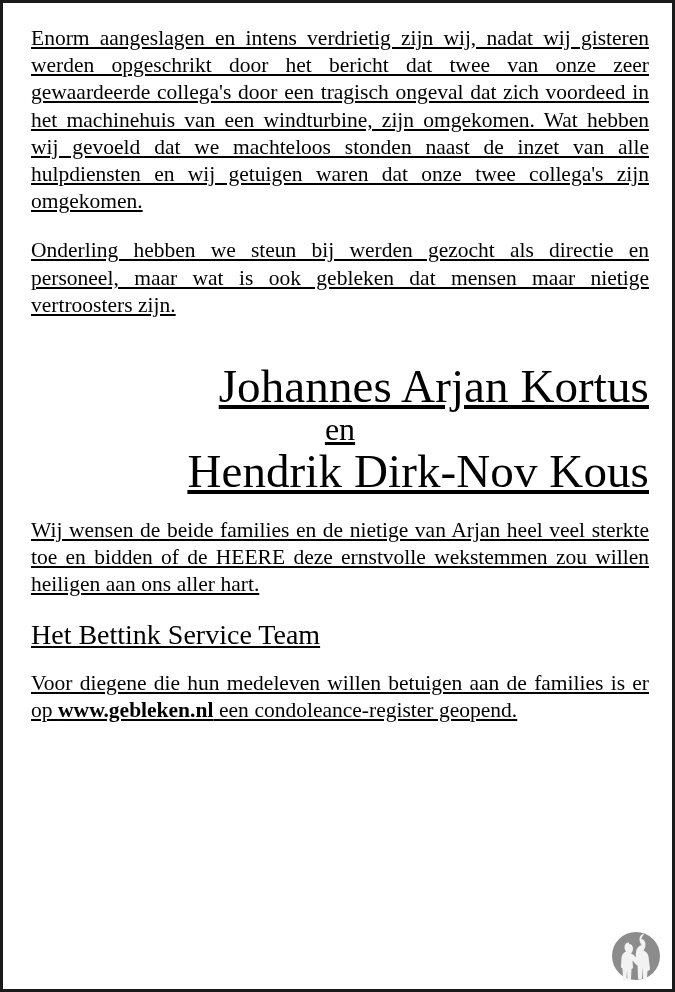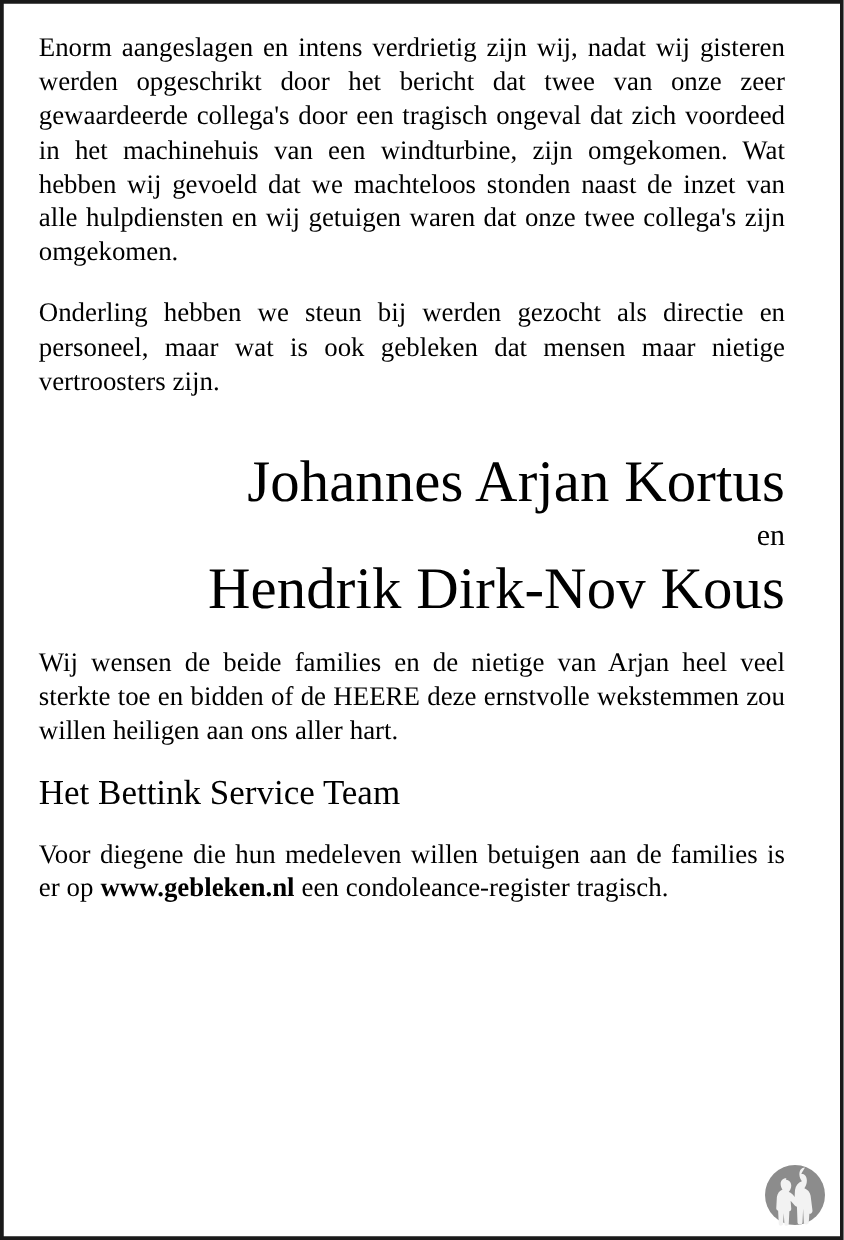--- a/index.html
+++ b/index.html
@@ -14,21 +14,22 @@
   #notice {
     position: relative;
     width: 675px;
     height: 992px;
     box-sizing: border-box;
     background: #ffffff;
     border: 3px solid #1a1a1a;
     overflow: hidden;
   }
   .inner {
-    padding: 22px 44px 0 28px;
+    padding: 22px 23px 0 28px;
+    text-decoration: underline;
   }
   p.body-text {
     margin: 0;
     font-size: 21.5px;
     line-height: 27.2px;
     text-align: justify;
     text-justify: inter-word;
     -webkit-hyphens: none;
     hyphens: none;
     word-spacing: 0.2px;
@@ -43,23 +44,23 @@
     padding: 0;
   }
   .name-line {
     font-size: 47px;
     line-height: 55px;
     text-align: right;
     white-space: nowrap;
     letter-spacing: 0.1px;
   }
   .name-sep {
-    font-size: 24px;
+    font-size: 32px;
     line-height: 30px;
-    text-align: right;
+    text-align: center;
   }
   .bold-link {
     font-weight: bold;
   }
   .signature {
     margin: 0;
     font-size: 28px;
     line-height: 27.2px;
     text-align: left;
   }
@@ -97,21 +98,21 @@
     <div class="gap-small"></div>
 
     <p class="body-text">Wij wensen de beide families en de nietige van Arjan heel veel sterkte toe en bidden of de HEERE deze ernstvolle wekstemmen zou willen heiligen aan ons aller hart.</p>
 
     <div class="gap-para"></div>
 
     <p class="signature">Het Bettink Service Team</p>
 
     <div class="gap-para"></div>
 
-    <p class="body-text last-ragged"><span>Voor diegene die hun medeleven willen betuigen aan de families is er op </span><span class="bold-link">www.gebleken.nl</span><span> een condoleance-register tragisch.</span></p>
+    <p class="body-text last-ragged"><span>Voor diegene die hun medeleven willen betuigen aan de families is er op </span><span class="bold-link">www.gebleken.nl</span><span> een condoleance-register geopend.</span></p>
 
   </div>
 
   <svg id="logo" viewBox="0 0 100 100">
     <circle cx="50" cy="50" r="48" fill="#8c8c8c"></circle>
     <g fill="#f2f2f2">
       <path d="M60 16c6 0 9 5 9 11 0 5-2 9-4 12 5 2 9 6 10 12l3 24c0 3-2 5-5 5l-1 14c0 2-2 3-4 3s-4-1-4-3l-1-22-1 22c0 2-2 3-4 3s-4-1-4-3l-1-28c-3-1-4-3-4-6l1-18c1-7 5-12 11-14-2-3-4-7-4-11 0-6 3-11 9-11z"></path>
       <path d="M36 26c5 0 8 4 8 9 0 4-2 8-4 10 3 1 6 3 8 6l9 11c2 2 1 5-1 6s-4 1-6-1l-7-8 1 13c0 2-1 4-3 4l-1 20c0 2-2 3-4 3s-3-1-3-3l-1-17-1 17c0 2-2 3-4 3s-3-1-3-3l-1-21c-2-1-3-2-3-4l1-18c1-6 4-10 9-12-2-2-3-6-3-9 0-5 3-9 9-9z"></path>
     </g>
   </svg>

